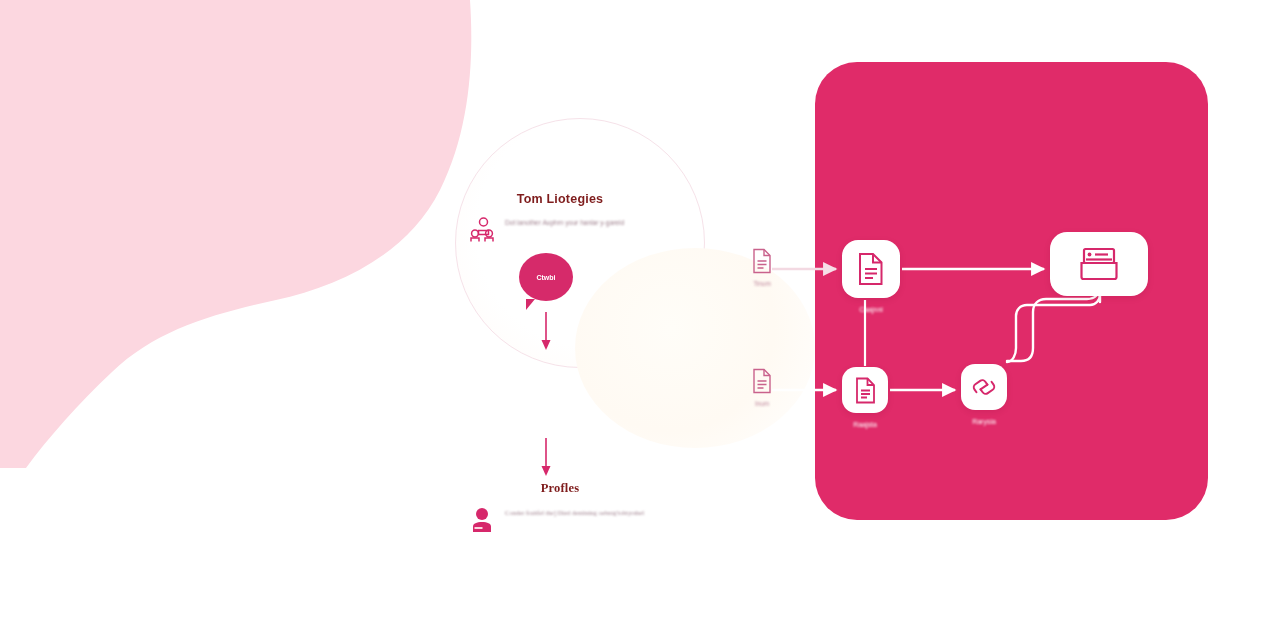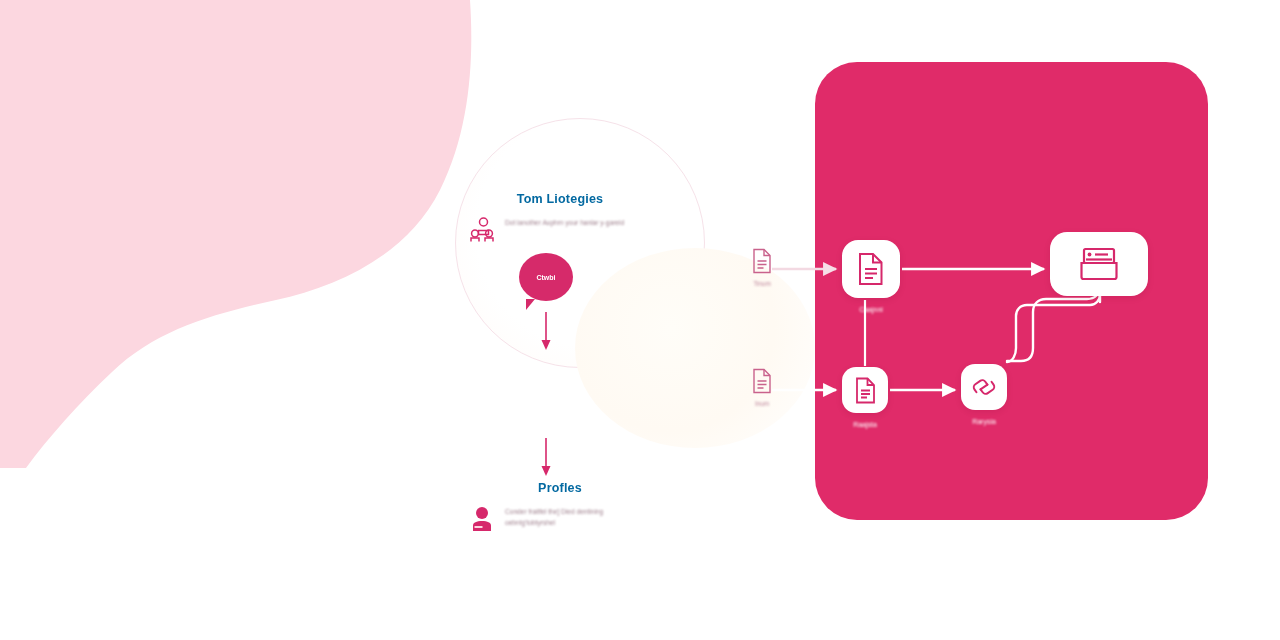--- a/index.html
+++ b/index.html
@@ -42,21 +42,21 @@
 
   
   .col {
     position: absolute;
     left: 470px;
     width: 180px;
   }
   .col-title {
     font-size: 12.5px;
     font-weight: bold;
-    color: #0369a1;
+    color: #7f1d1d;
     text-align: center;
     letter-spacing: .2px;
     filter: blur(0.7px);
   }
   .col-body {
     display: flex;
     align-items: flex-start;
     gap: 9px;
     margin-top: 10px;
   }
@@ -65,21 +65,21 @@
     font-size: 6.6px;
     line-height: 1.62;
     color: #9e7f8c;
     filter: blur(0.85px);
     padding-top: 2px;
   }
 
   
   #sec-1 { top: 192px; }
   #sec-2 { top: 360px; }
-  #sec-3 { top: 481px; }
+  #sec-3 { top: 481px; font-family: Liberation Serif, serif; }
 
   
   .bubble {
     position: absolute;
     left: 519px; top: 253px;
     width: 54px; height: 48px;
     background: #d62a6a;
     border-radius: 50% 50% 50% 50%;
     display: flex; align-items: center; justify-content: center;
   }

